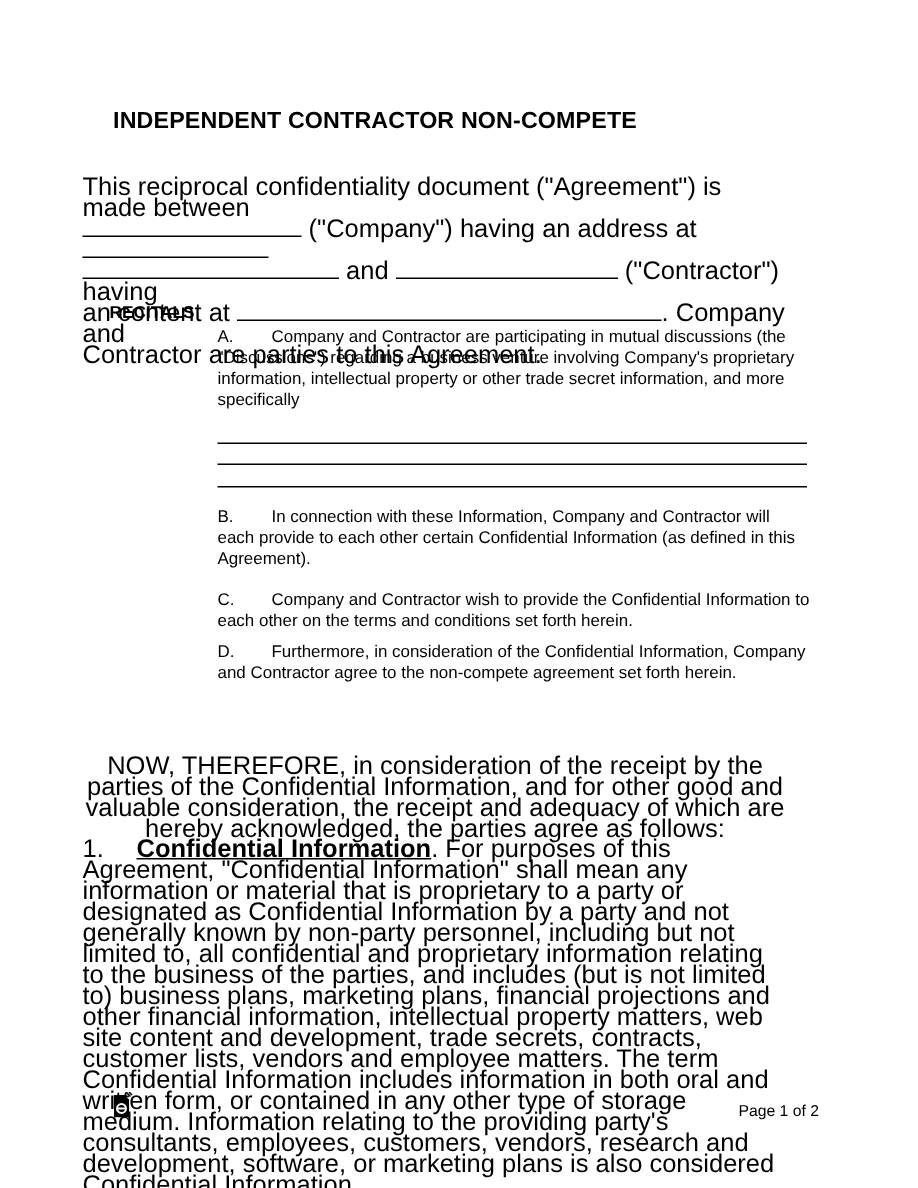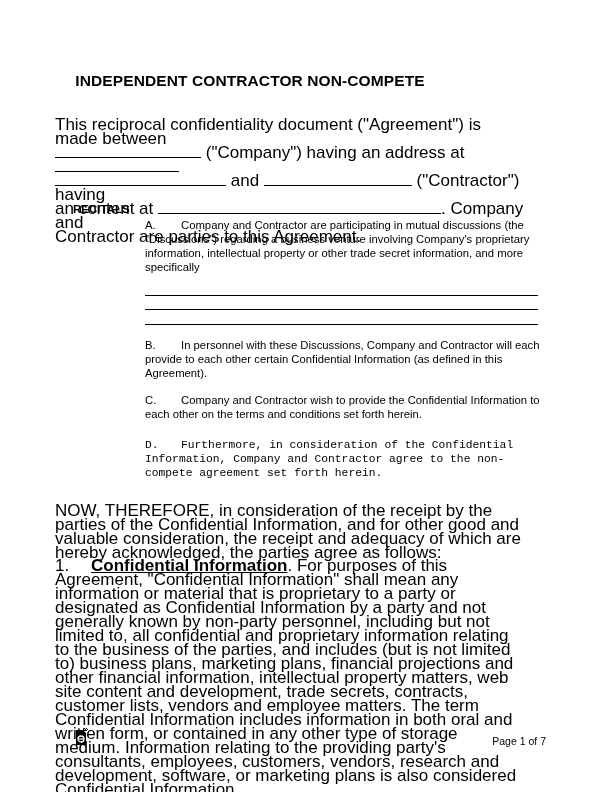--- a/index.html
+++ b/index.html
@@ -40,40 +40,40 @@
 
 <div class="rec" style="top:218px;">
   <span class="lbl">A.</span><span>Company and Contractor are participating in mutual discussions</span>
   <span>(the "Discussions") regarding a business venture involving Company's proprietary information, intellectual property or other trade secret information, and more specifically</span>
 </div>
 <div class="line" style="top:295px;"></div>
 <div class="line" style="top:309px;"></div>
 <div class="line" style="top:324px;"></div>
 
 <div class="rec" style="top:338px;">
-  <span class="lbl">B.</span><span>In personnel with these Discussions, Company and Contractor will</span>
+  <span class="lbl">B.</span><span>In connection with these Information, Company and Contractor will</span>
   <span>each provide to each other certain Confidential Information (as defined in this Agreement).</span>
 </div>
 
 <div class="rec" style="top:393px;">
   <span class="lbl">C.</span><span>Company and Contractor wish to provide the Confidential</span>
   <span>Information to each other on the terms and conditions set forth herein.</span>
 </div>
 
-<div class="rec" style="top:438px;font-family:Liberation Mono, monospace;">
+<div class="rec" style="top:428px;">
   <span class="lbl">D.</span><span>Furthermore, in consideration of the Confidential Information,</span>
   <span>Company and Contractor agree to the non-compete agreement set forth herein.</span>
 </div>
 
-<div class="p" style="top:504px;">NOW, THEREFORE, in consideration of the receipt by the parties of the Confidential Information, and for other good and valuable consideration, the receipt and adequacy of which are hereby acknowledged, the parties agree as follows:</div>
+<div class="p" style="top:504px;text-align:center;">NOW, THEREFORE, in consideration of the receipt by the parties of the Confidential Information, and for other good and valuable consideration, the receipt and adequacy of which are hereby acknowledged, the parties agree as follows:</div>
 
 <div class="p" style="top:559px;">
   <span class="lbl">1.</span><span class="u">Confidential Information</span><span>. For purposes of this Agreement, "Confidential Information" shall mean any information or material that is proprietary to a party or designated as Confidential Information by a party and not generally known by non-party personnel, including but not limited to, all confidential and proprietary information relating to the business of the parties, and includes (but is not limited to) business plans, marketing plans, financial projections and other financial information, intellectual property matters, web site content and development, trade secrets, contracts, customer lists, vendors and employee matters.  The term Confidential Information includes information in both oral and written form, or contained in any other type of storage medium. Information relating to the providing party's consultants, employees, customers, vendors, research and development, software, or marketing plans is also considered Confidential Information.</span>
 </div>
 
 <svg class="footer-icon" viewBox="0 0 13 17">
   <path d="M0 2 H7 L10 5 V17 H0 Z" fill="#000"></path>
   <path d="M8 0 L11 3 M10 0 L12 2" stroke="#000" stroke-width="1"></path>
   <circle cx="5" cy="11" r="3" fill="none" stroke="#fff" stroke-width="1.3"></circle>
   <path d="M2.5 11 H7.5" stroke="#fff" stroke-width="1.2"></path>
 </svg>
 
-<div class="page-num">Page 1 of 7</div>
+<div class="page-num">Page 1 of 2</div>
 
 </body></html>

